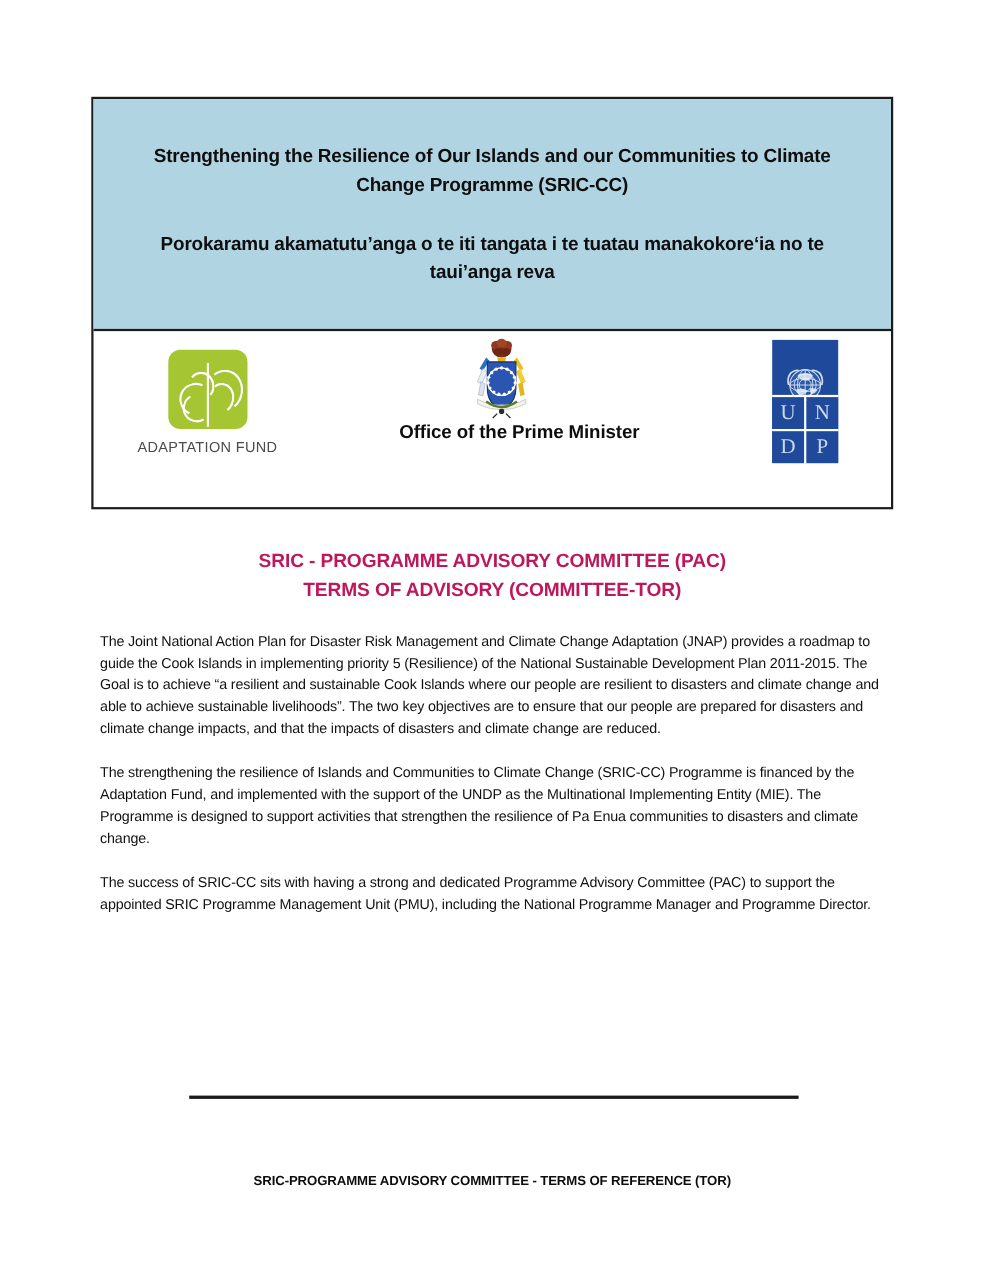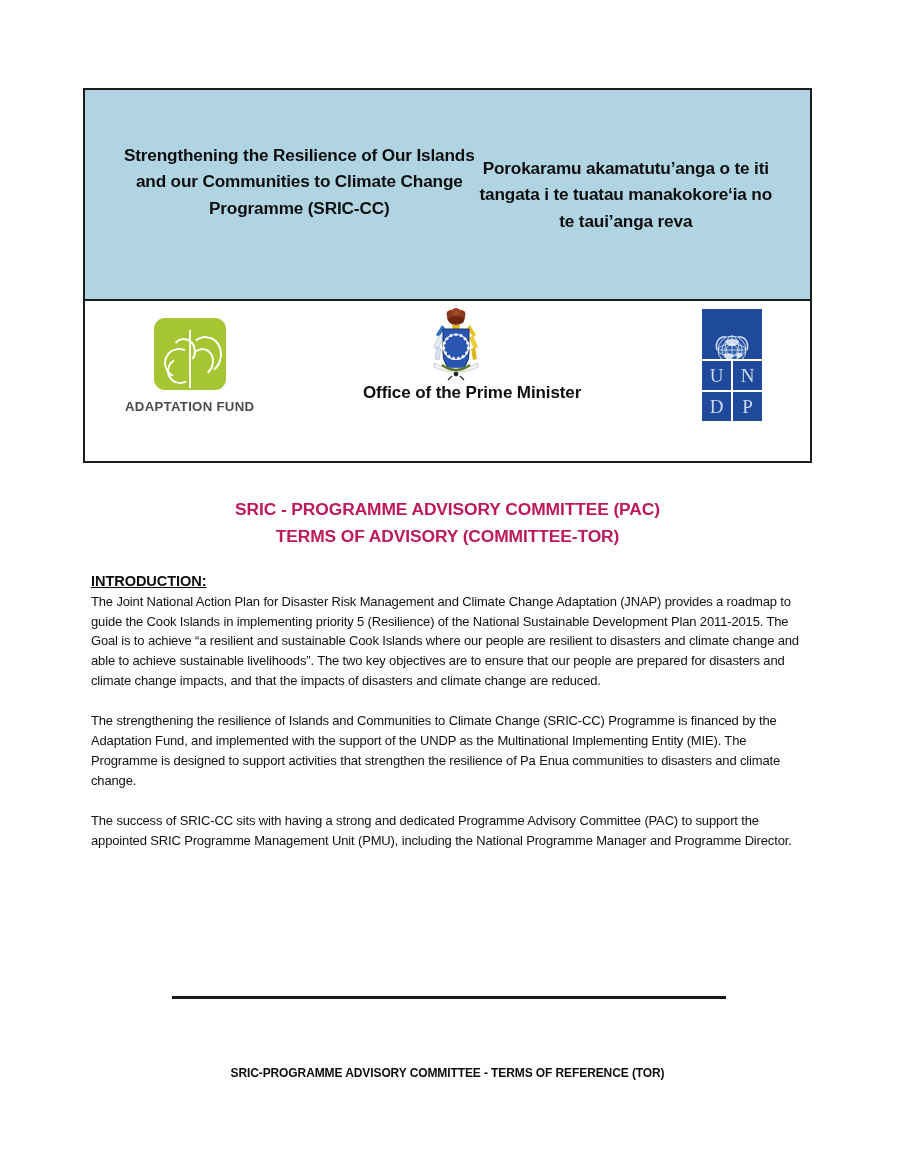--- a/index.html
+++ b/index.html
@@ -35,21 +35,21 @@
     box-sizing: border-box;
     background: #ffffff;
   }
 
   .banner {
     height: 211px;
     background: #b1d4e3;
     border-bottom: 2px solid #1c1c1c;
     box-sizing: border-box;
     display: flex;
-    flex-direction: row;
+    flex-direction: column;
     align-items: center;
     justify-content: center;
     padding: 0 36px;
   }
 
   .banner-title,
   .banner-subtitle {
     text-align: center;
     font-weight: bold;
     color: #0e0e0e;
@@ -101,21 +101,21 @@
   }
   .af-a1 { left: 10px; top: 30px; width: 26px; height: 26px; border-color: #fff transparent transparent #fff; transform: rotate(-20deg); }
   .af-a2 { left: 13px; top: 40px; width: 22px; height: 22px; border-color: transparent transparent #fff #fff; transform: rotate(15deg); }
   .af-a3 { left: 34px; top: 18px; width: 30px; height: 34px; border-color: #fff #fff transparent transparent; transform: rotate(8deg); }
   .af-a4 { left: 36px; top: 30px; width: 20px; height: 24px; border-color: #fff #fff transparent transparent; transform: rotate(10deg); }
   .af-a5 { left: 18px; top: 20px; width: 20px; height: 22px; border-color: #fff #fff transparent transparent; transform: rotate(-5deg); }
 
   .af-label {
     margin-top: 9px;
     font-size: 13.2px;
-    font-weight: bold;
+    font-weight: normal;
     color: #4b4b4b;
     letter-spacing: 0.3px;
   }
 
   
   .opm-crest {
     width: 60px;
     height: 74px;
     position: relative;
     margin: 0 auto 2px;
@@ -349,21 +349,20 @@
 
     </div>
   </div>
 
   <div class="doc-title">
     <div class="doc-title-line">SRIC - PROGRAMME ADVISORY COMMITTEE (PAC)</div>
     <div class="doc-title-line">TERMS OF ADVISORY (COMMITTEE-TOR)</div>
   </div>
 
   <div class="body-wrap">
-    <div class="section-heading">INTRODUCTION:</div>
     <p class="para first"> The Joint National Action Plan for Disaster Risk Management and Climate Change Adaptation (JNAP) provides a roadmap to guide the Cook Islands in implementing priority 5 (Resilience) of the National Sustainable Development Plan 2011-2015. The Goal is to achieve “a resilient and sustainable Cook Islands where our people are resilient to disasters and climate change and able to achieve sustainable livelihoods”. The two key objectives are to ensure that our people are prepared for disasters and climate change impacts, and that the impacts of disasters and climate change are reduced.</p>
     <p class="para">The strengthening the resilience of Islands and Communities to Climate Change (SRIC-CC) Programme is financed by the Adaptation Fund, and implemented with the support of the UNDP as the Multinational Implementing Entity (MIE). The Programme is designed to support activities that strengthen the resilience of Pa Enua communities to disasters and climate change.</p>
     <p class="para">The success of SRIC-CC sits with having a strong and dedicated Programme Advisory Committee (PAC) to support the appointed SRIC Programme Management Unit (PMU), including the National Programme Manager and Programme Director.</p>
   </div>
 
   <div class="footer-rule"></div>
   <div class="footer-text">SRIC-PROGRAMME ADVISORY COMMITTEE - TERMS OF REFERENCE (TOR)</div>
 
 </div>
 

